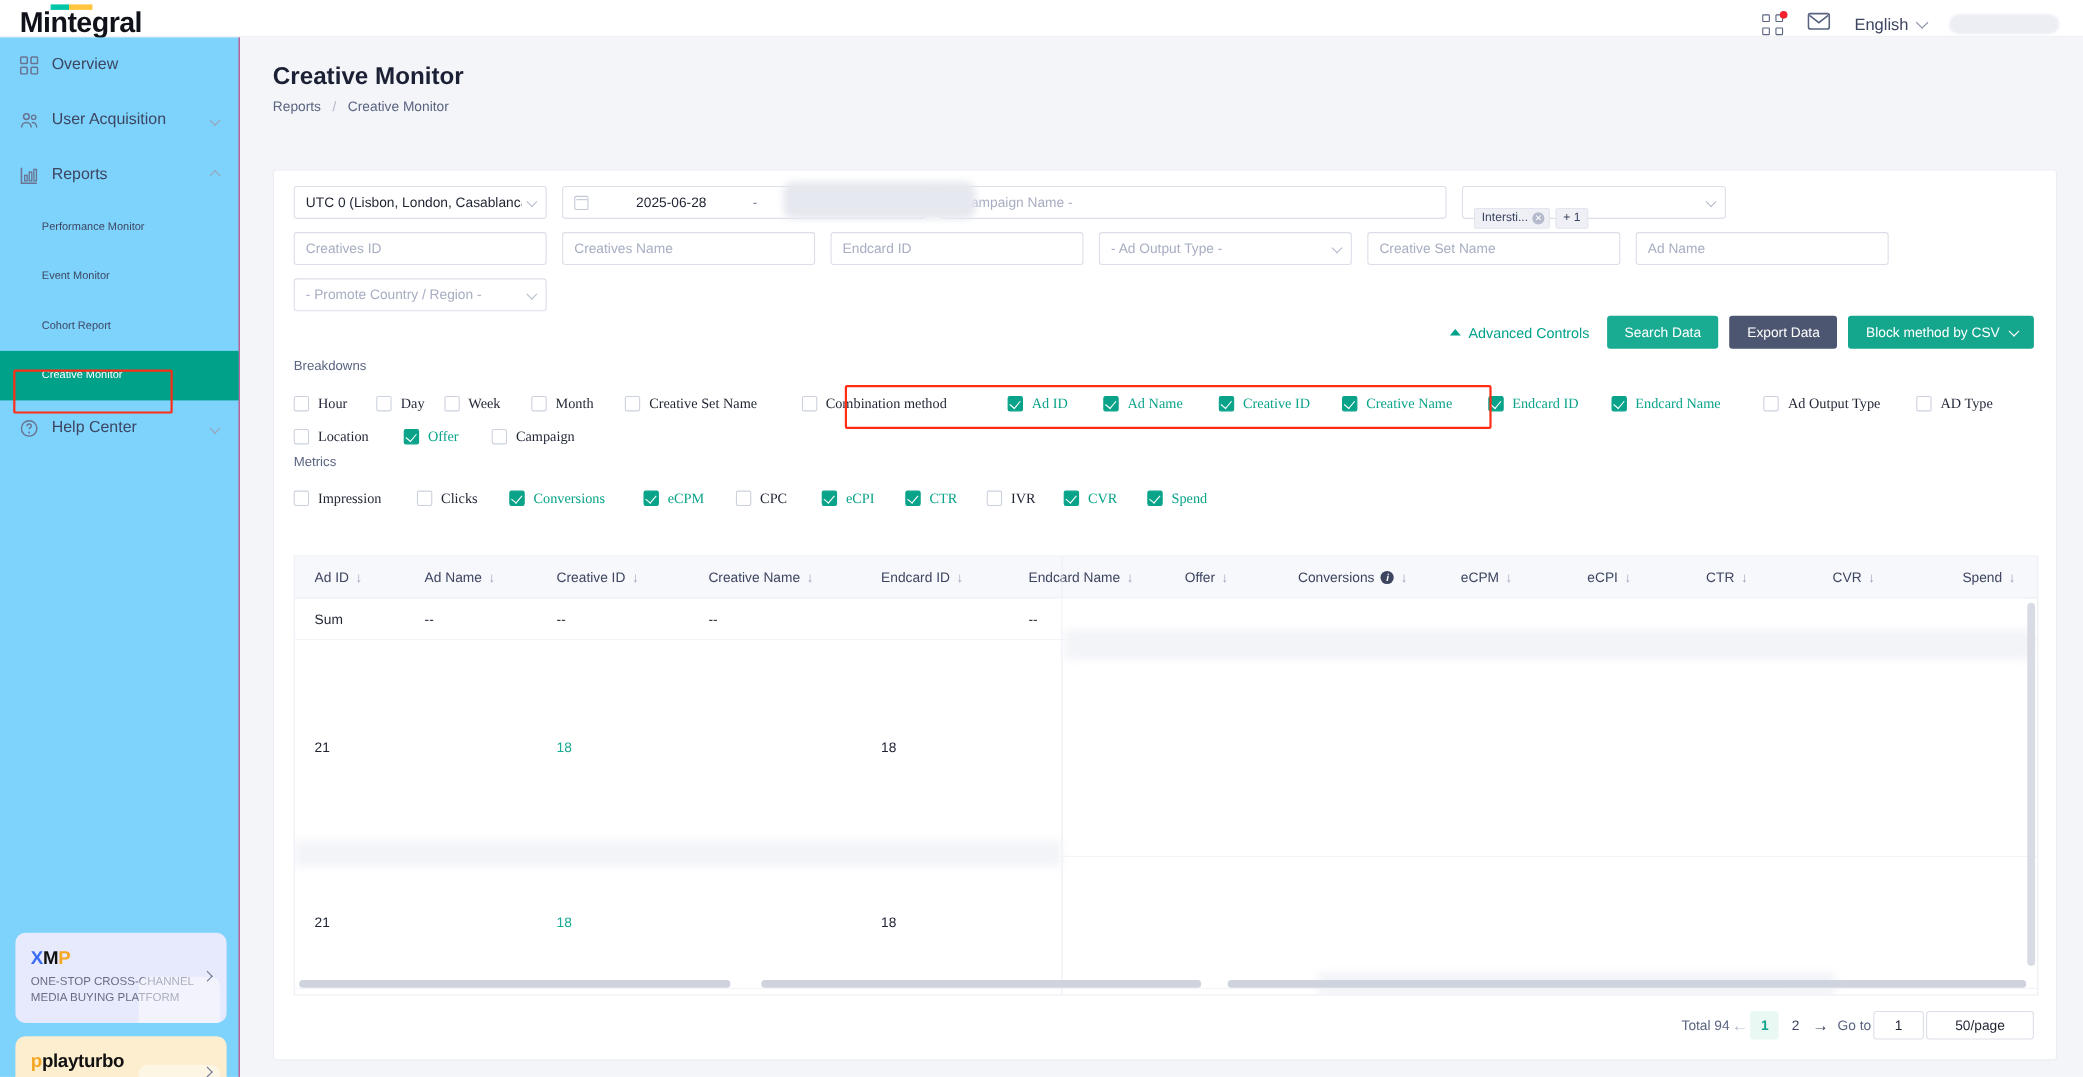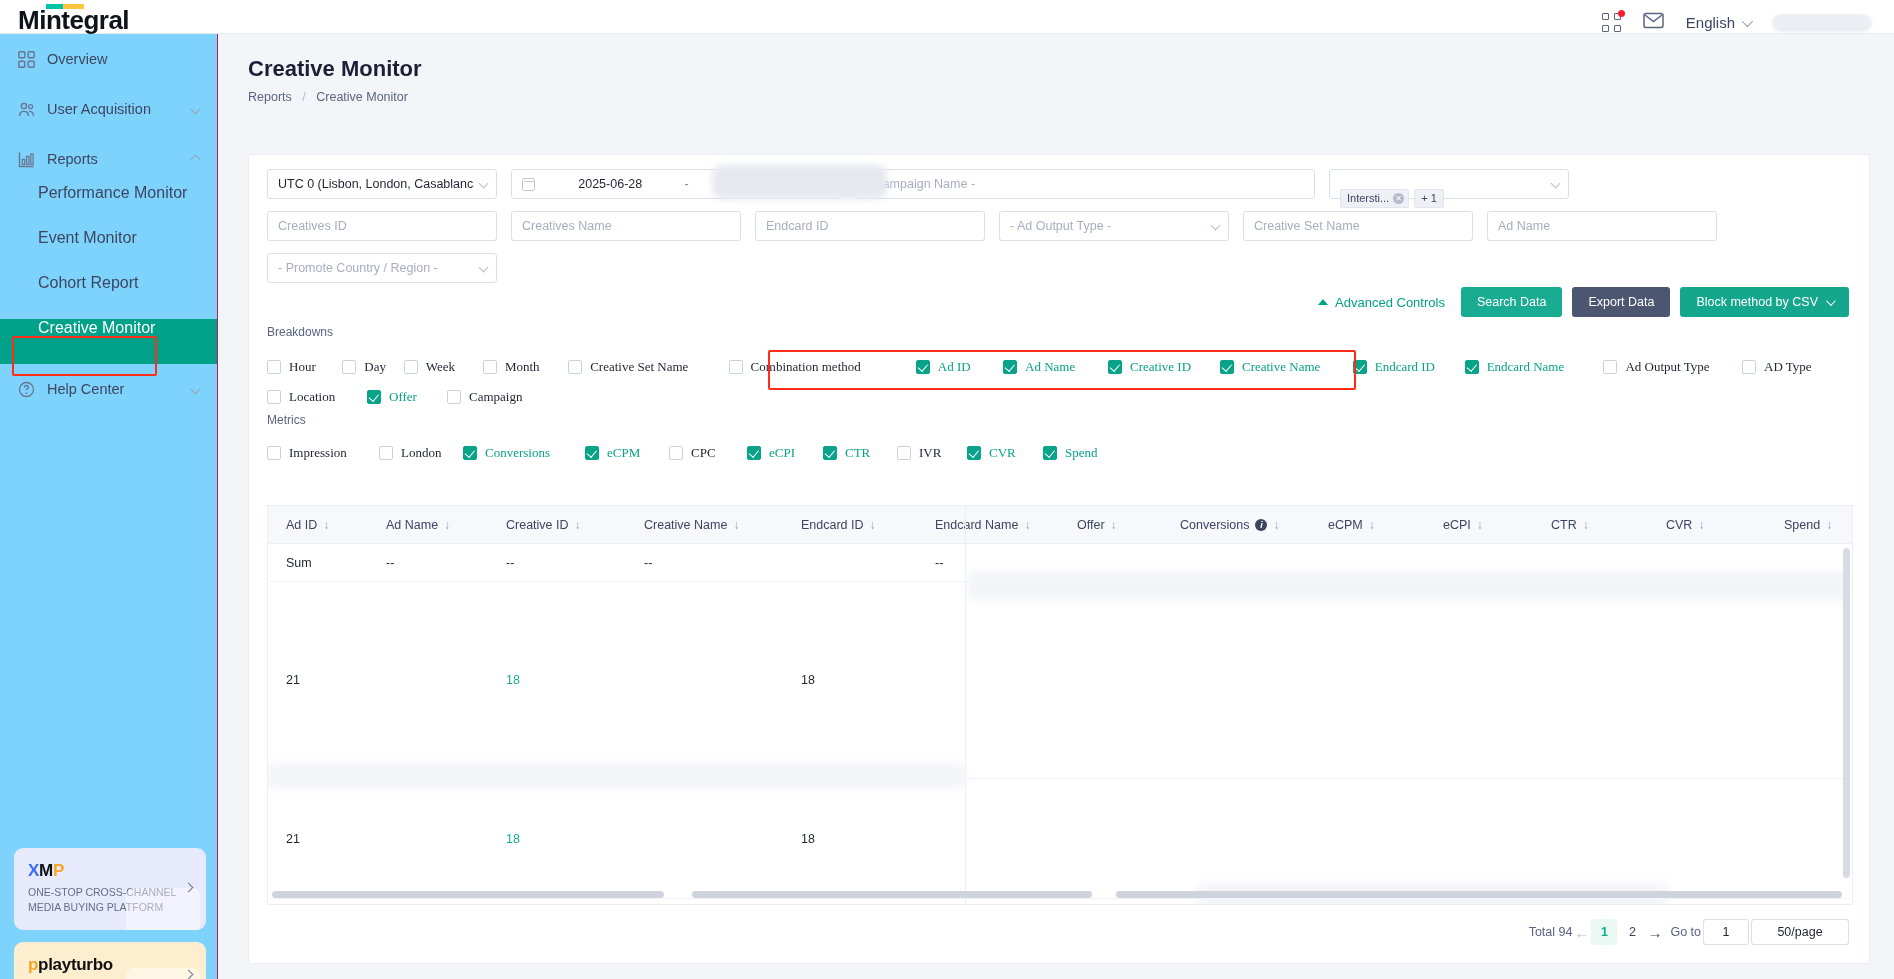--- a/index.html
+++ b/index.html
@@ -62,22 +62,22 @@
     position: relative;
   }
   .nav-item .nicon { width: 17px; height: 17px; flex: 0 0 17px; color: #6a7391; }
   .nav-item .arrow {
     margin-left: auto; margin-right: 18px; width: 7px; height: 7px;
     border-right: 1.4px solid #9aa1b8; border-bottom: 1.4px solid #9aa1b8;
     transform: rotate(45deg);
   }
   .nav-item .arrow.up { transform: rotate(-135deg); }
   .nav-sub {
-    height: 45px; display: flex; align-items: flex-start; padding-left: 38px;
-    font-size: 16px; color: #3d4561; cursor: pointer;
+    height: 45px; display: flex; align-items: center; padding-left: 38px;
+    font-size: 10px; color: #3d4561; cursor: pointer;
   }
   .nav-sub.active {
     background: #00a189; color: #ffffff;
   }
   .hl-box {
     position: absolute; border: 2.5px solid #ff2d16; border-radius: 2px;
     pointer-events: none; z-index: 30;
   }
   .promo {
     position: absolute; left: 14px; width: 192px; border-radius: 9px;
@@ -559,21 +559,21 @@
 
     <div class="sec">
       <div class="sec-label">Metrics</div>
       <div class="cbrow" style="height:28px">
         <div class="cb" style="width:112px">
           <span class="box"></span>
           <span>Impression</span>
         </div>
         <div class="cb" style="width:84px">
           <span class="box"></span>
-          <span>London</span>
+          <span>Clicks</span>
         </div>
         <div class="cb on" style="width:122px">
           <span class="box"></span>
           <span>Conversions</span>
         </div>
         <div class="cb on" style="width:84px">
           <span class="box"></span>
           <span>eCPM</span>
         </div>
         <div class="cb" style="width:78px">

